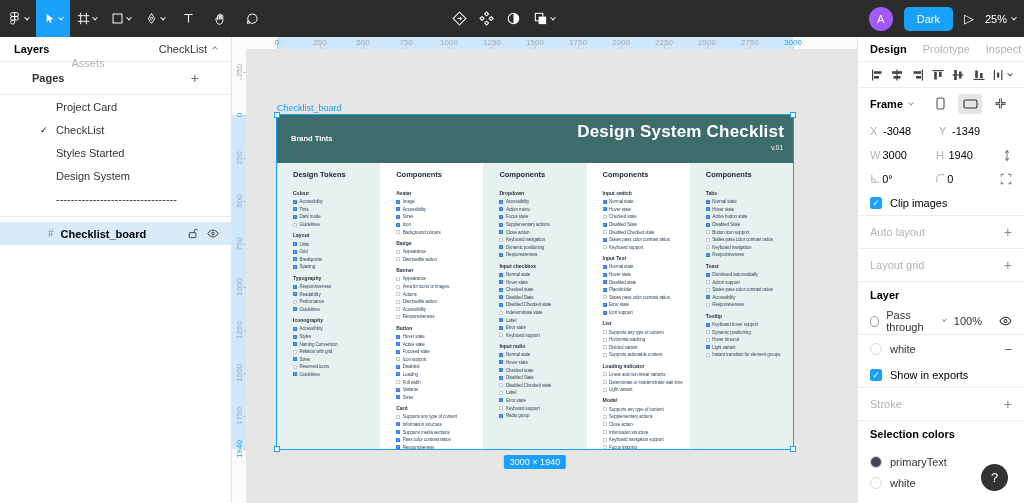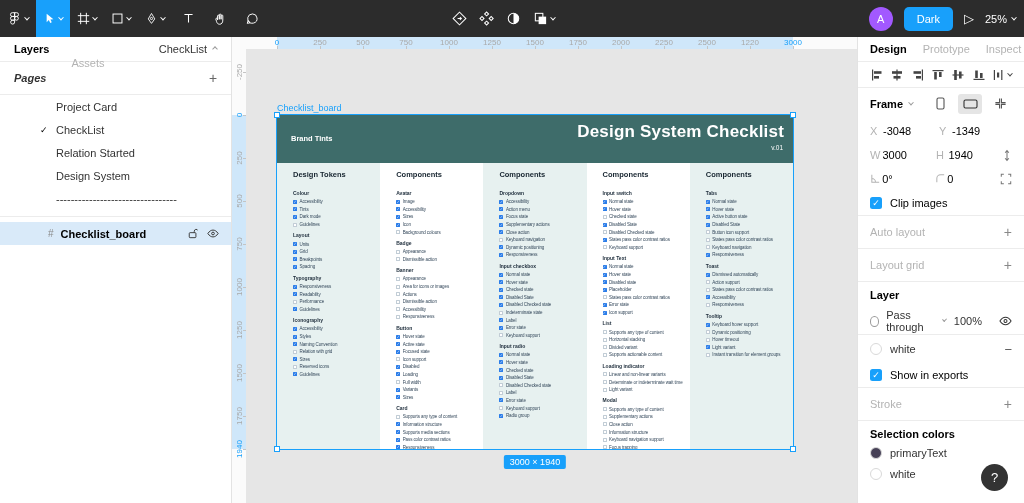--- a/index.html
+++ b/index.html
@@ -22,21 +22,21 @@
   .present { color:#fff; font-size:13px; cursor:pointer; }
   .zoomctl { color:#fff; font-size:11px; display:flex; align-items:center; gap:5px; cursor:pointer; }
 
   
   .lsb { position:absolute; left:0; top:37px; width:232px; height:466px; background:#fff; border-right:1px solid #e3e3e3; z-index:10; }
   .lsb-tabs { height:25px; display:flex; align-items:center; padding:0 14px; border-bottom:1px solid #ececec; font-size:11px; }
   .lsb-tab { margin-right:22px; cursor:pointer; }
   .lsb-tab.on { color:#000; font-weight:bold; }
   .lsb-tab.off { color:#b3b3b3;margin-top:28px; }
   .lsb-file { margin-left:auto; color:#333; display:flex; align-items:center; gap:6px; cursor:pointer; }
-  .pages-hdr { height:33px; display:flex; align-items:center; padding:0 14px; border-bottom:1px solid #ececec; font-size:11px; font-weight:bold; color:#333;font-style:italic; }
+  .pages-hdr { height:33px; display:flex; align-items:center; padding:0 32px; border-bottom:1px solid #ececec; font-size:11px; font-weight:bold; color:#333; }
   .plus { margin-left:auto; color:#666; font-size:14px; font-weight:normal; cursor:pointer; }
   .page-row { height:23px; display:flex; align-items:center; font-size:11px; color:#333; cursor:pointer; }
   .pg-chk { width:16px; margin-left:40px; font-size:9px; color:#000; }
   .pg-lbl { white-space:nowrap; letter-spacing:0; }
   .lsb-div { height:1px; background:#ececec; margin-top:6px; }
   .layer-row { height:23px; margin-top:5px; display:flex; align-items:center; background:#d9eaf9; font-size:11px; cursor:pointer; }
   .frame-glyph { margin-left:48px; color:#8a8a8a; font-size:10px; }
   .layer-name { margin-left:7px; font-weight:bold; color:#000; }
   .layer-icons { margin-left:auto; margin-right:12px; display:flex; align-items:center; gap:9px; color:#333; }
 
@@ -93,21 +93,21 @@
   .sec-row { height:32px; display:flex; align-items:center; padding:0 12px; color:#b3b3b3; }
   .sec-row .plus { color:#888; }
   .rhdr { height:26px; display:flex; align-items:center; padding:0 12px; font-weight:bold; color:#000; }
   .blend-row { height:26px; display:flex; align-items:center; padding:0 12px; gap:7px; }
   .blend-circle { width:11px; height:11px; border-radius:50%; border:1px solid #999; }
   .opacity { margin-left:auto; margin-right:10px; cursor:text; }
   .fill-row { height:28px; display:flex; align-items:center; padding:0 12px; gap:8px; }
   .swatch { width:12px; height:12px; border-radius:50%; border:1px solid #d9d9d9; flex:0 0 12px; }
   .minus { margin-left:auto; color:#555; font-size:13px; cursor:pointer; }
   .exp-row { height:24px; display:flex; align-items:center; padding:0 12px; }
-  .selcol-row { height:21px; display:flex; align-items:flex-start; padding:0 12px; gap:8px; }
+  .selcol-row { height:21px; display:flex; align-items:flex-end; padding:0 12px; gap:8px; }
   .help { position:absolute; right:16px; bottom:12px; width:27px; height:27px; border-radius:50%; background:#333; color:#fff; font-size:13px; display:flex; align-items:center; justify-content:center; cursor:pointer; z-index:20; }
   .eye-ic, .lock-ic { display:flex; }
 </style>
 </head>
 <body>
 
 <div class="app">
 
   <div class="toolbar">
     <div class="tb-left">
@@ -242,21 +242,21 @@
         <div class="page-row">
           <span class="pg-chk"></span>
           <span class="pg-lbl">Project Card</span>
         </div>
         <div class="page-row cur">
           <span class="pg-chk">✓</span>
           <span class="pg-lbl">CheckList</span>
         </div>
         <div class="page-row">
           <span class="pg-chk"></span>
-          <span class="pg-lbl">Relation Started</span>
+          <span class="pg-lbl">Styles Started</span>
         </div>
         <div class="page-row">
           <span class="pg-chk"></span>
           <span class="pg-lbl">Design System</span>
         </div>
         <div class="page-row">
           <span class="pg-chk"></span>
           <span class="pg-lbl">---------------------------------</span>
         </div>
       </div>
@@ -299,21 +299,21 @@
         <span class="hlbl" style="left: 303px;">1500</span>
         <i class="htick" style="left: 303px;"></i>
         <span class="hlbl" style="left: 346px;">1750</span>
         <i class="htick" style="left: 346px;"></i>
         <span class="hlbl" style="left: 389px;">2000</span>
         <i class="htick" style="left: 389px;"></i>
         <span class="hlbl" style="left: 432px;">2250</span>
         <i class="htick" style="left: 432px;"></i>
         <span class="hlbl" style="left: 475px;">2500</span>
         <i class="htick" style="left: 475px;"></i>
-        <span class="hlbl" style="left: 518px;">1220</span>
+        <span class="hlbl" style="left: 518px;">2750</span>
         <i class="htick" style="left: 518px;"></i>
         <span class="hlbl acc" style="left: 561px;">3000</span>
         <i class="htick" style="left: 561px;"></i>
       </div>
     <div class="v-ruler">
         <div class="hl" style="top: 66px; height: 333.68px;"></div>
         <span class="vlbl" style="top: 23px;">-250</span>
         <i class="vtick" style="top: 23px;"></i>
         <span class="vlbl acc" style="top: 66px;">0</span>
         <i class="vtick" style="top: 66px;"></i>

